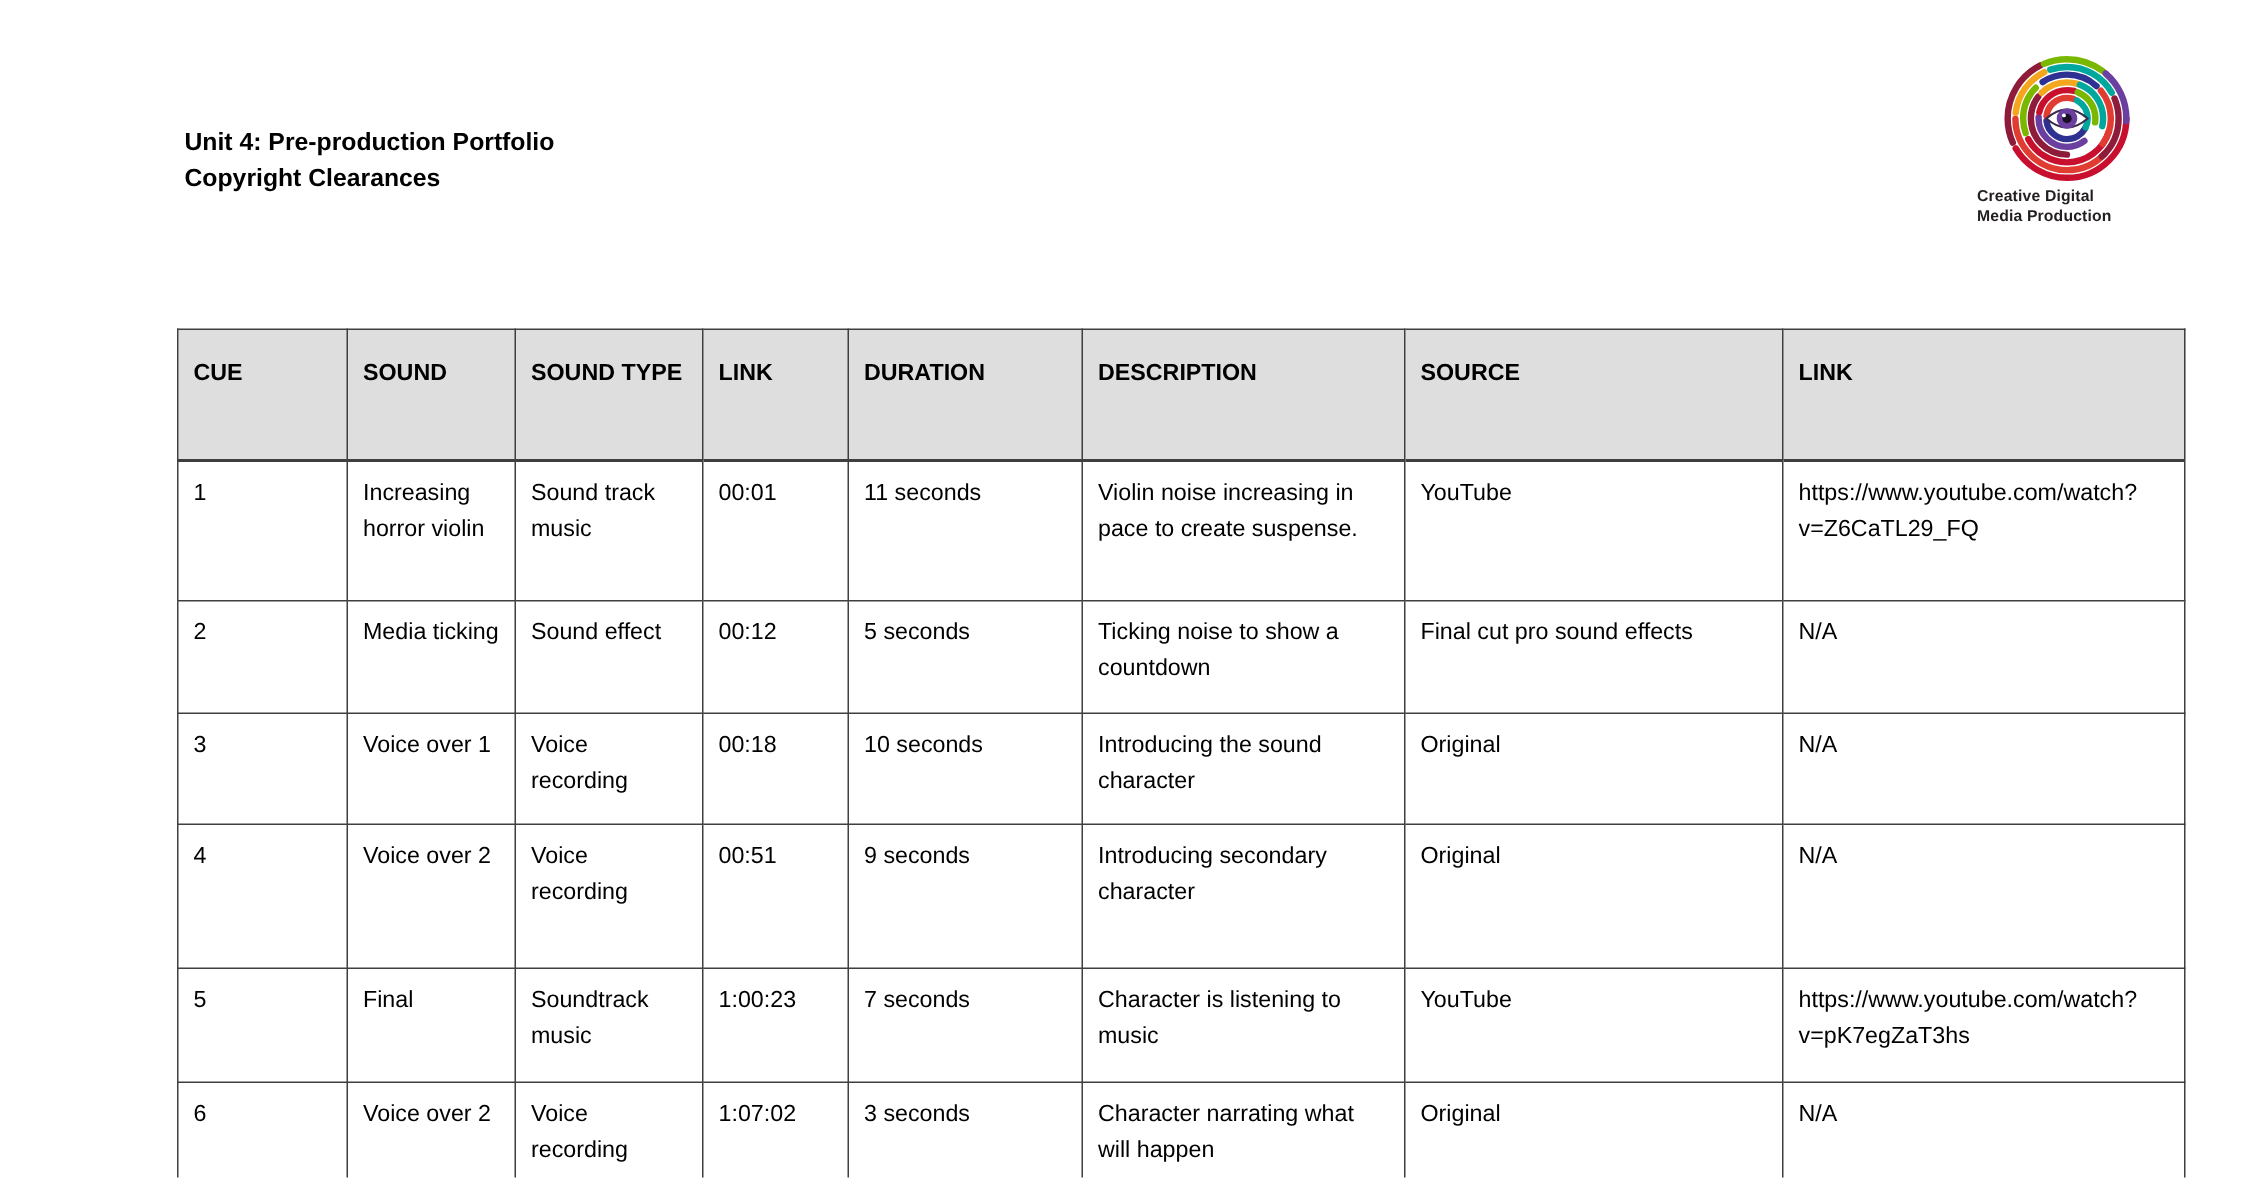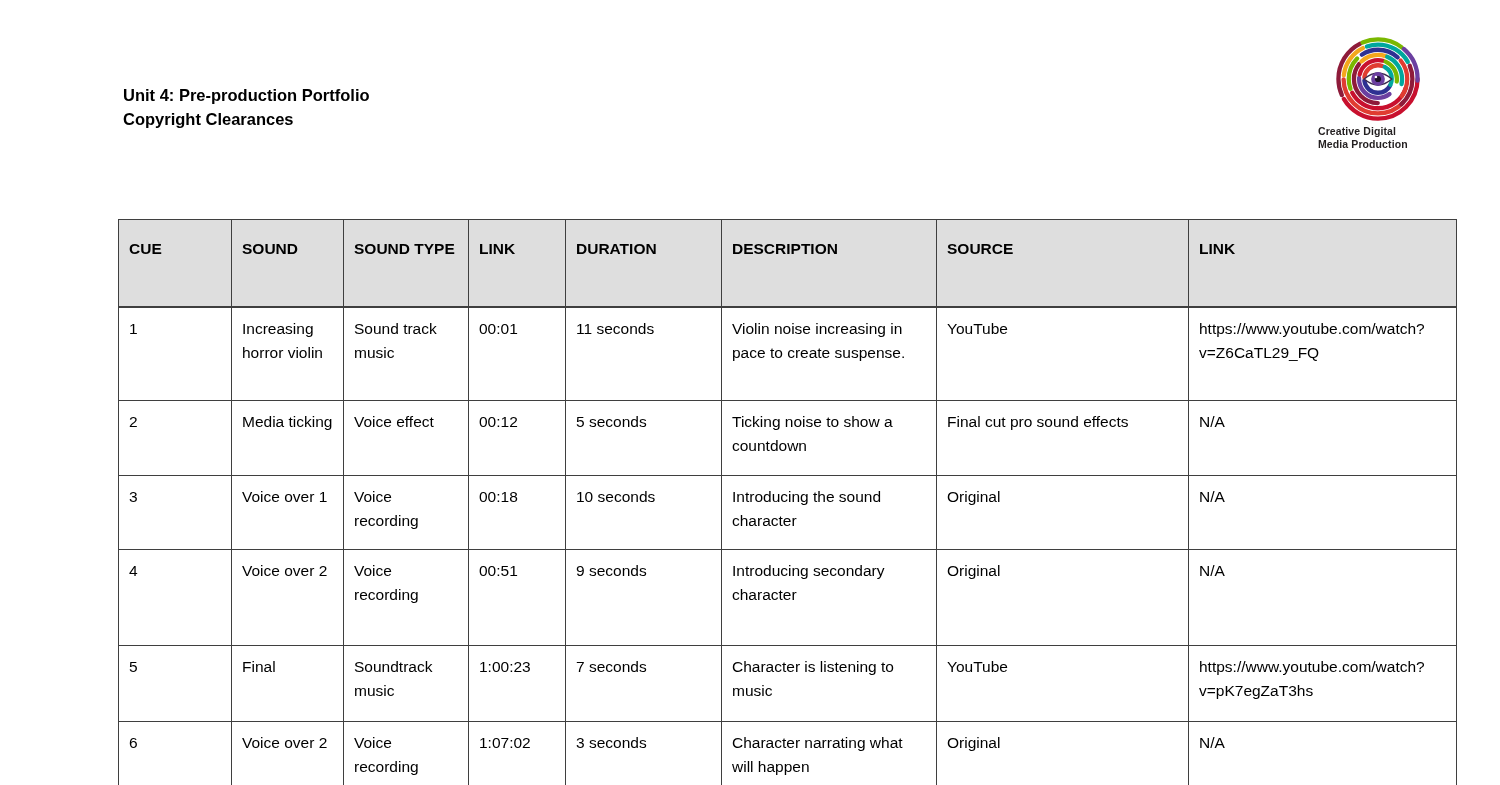--- a/index.html
+++ b/index.html
@@ -195,21 +195,21 @@
         <td data-name="cell-sound-type">Sound track music</td>
         <td data-name="cell-time">00:01</td>
         <td data-name="cell-duration">11 seconds</td>
         <td data-name="cell-description">Violin noise increasing in pace to create suspense.</td>
         <td data-name="cell-source">YouTube</td>
         <td data-name="cell-link">https://www.youtube.com/watch?v=Z6CaTL29_FQ</td>
       </tr>
       <tr class="h2" data-name="table-row">
         <td data-name="cell-cue">2</td>
         <td data-name="cell-sound">Media ticking</td>
-        <td data-name="cell-sound-type">Voice effect</td>
+        <td data-name="cell-sound-type">Sound effect</td>
         <td data-name="cell-time">00:12</td>
         <td data-name="cell-duration">5 seconds</td>
         <td data-name="cell-description">Ticking noise to show a countdown</td>
         <td data-name="cell-source">Final cut pro sound effects</td>
         <td data-name="cell-link">N/A</td>
       </tr>
       <tr class="h3" data-name="table-row">
         <td data-name="cell-cue">3</td>
         <td data-name="cell-sound">Voice over 1</td>
         <td data-name="cell-sound-type">Voice recording</td>

